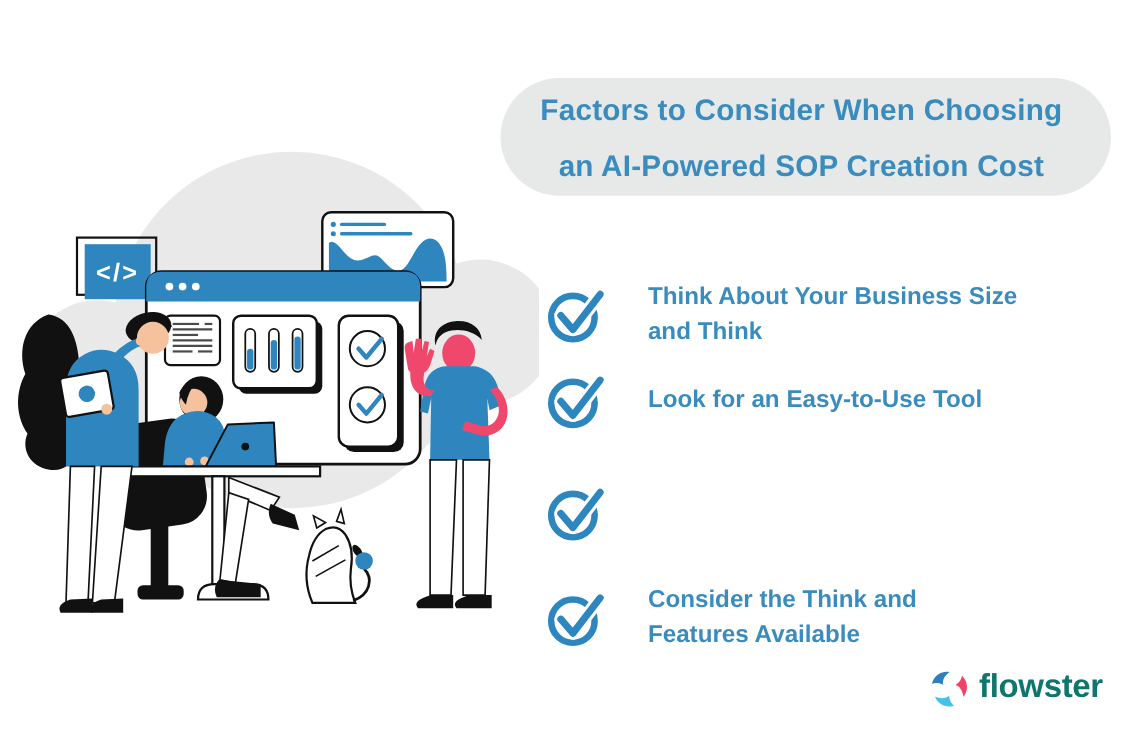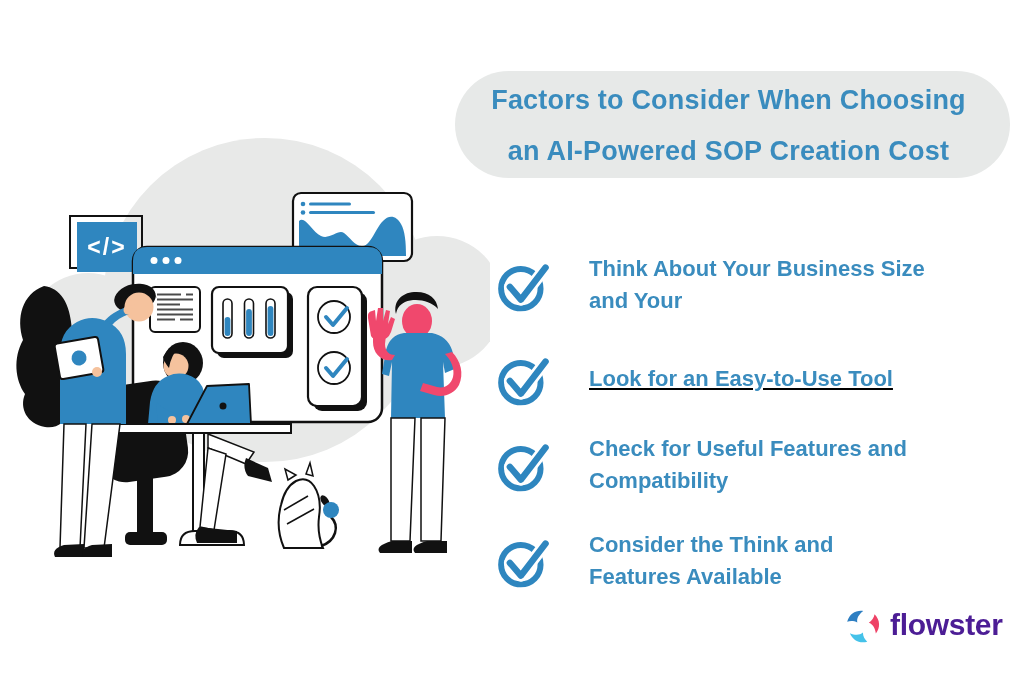--- a/index.html
+++ b/index.html
@@ -18,29 +18,29 @@
   .title-pill div{
     color:#3a8cbe;font-size:27px;font-weight:600;line-height:38px;
     letter-spacing:.2px;text-align:center;white-space:nowrap;
   }
   
   .check-row{position:absolute;left:497px;display:flex;align-items:center;margin-top:26px;}
   .check-row .badge{width:55px;height:58px;flex:0 0 auto;}
   .item-text{margin-left:37px;color:#3a8cbe;font-size:22px;font-weight:600;line-height:32px;}
   .item-text div:empty{display:none;}
   .row-1{top:226px;height:66px;}
-  .row-2{top:322px;height:62px;text-decoration:underline;}
+  .row-2{top:306px;height:62px;}
   .row-3{top:406px;height:66px;}
   .row-4{top:502px;height:66px;}
   
   .illustration{position:absolute;left:0;top:130px;width:490px;height:470px;}
   
   .logo{position:absolute;left:843px;top:604px;display:flex;align-items:center;}
   .logo-icon{width:40px;height:42px;}
-  .logo-text{margin-left:7px;color:#4c1d95;font-size:30px;font-weight:700;letter-spacing:-.3px;}
+  .logo-text{margin-left:7px;color:#0f766e;font-size:30px;font-weight:700;letter-spacing:-.3px;}
   .hidden-defs{position:absolute;width:0;height:0;overflow:hidden;}
 </style>
 </head>
 <body>
 
 <svg class="hidden-defs" aria-hidden="true">
   <defs>
     <symbol id="check-badge" viewBox="0 0 60 62">
       <circle cx="26" cy="35" r="21.5" fill="none" stroke="#2e86bf" stroke-width="6.5"></circle>
       <path d="M14,33 L26,47 L53,12" fill="none" stroke="#ffffff" stroke-width="13" stroke-linecap="round" stroke-linejoin="round"></path>
@@ -205,42 +205,38 @@
     <div>Factors to Consider When Choosing</div>
     <div>an AI-Powered SOP Creation Cost</div>
   </div>
 
   <div class="check-row row-1">
     <svg class="badge">
         <use href="#check-badge"></use>
       </svg>
     <div class="item-text">
       <div>Think About Your Business Size</div>
-      <div>and Your</div>
+      <div>and Think</div>
     </div>
   </div>
 
   <div class="check-row row-2">
     <svg class="badge">
         <use href="#check-badge"></use>
       </svg>
     <div class="item-text">
       <div>Look for an Easy-to-Use Tool</div>
 
     </div>
   </div>
 
   <div class="check-row row-3">
     <svg class="badge">
         <use href="#check-badge"></use>
       </svg>
-    <div class="item-text">
-      <div>Check for Useful Features and</div>
-      <div>Compatibility</div>
-    </div>
   </div>
 
   <div class="check-row row-4">
     <svg class="badge">
         <use href="#check-badge"></use>
       </svg>
     <div class="item-text">
       <div>Consider the Think and</div>
       <div>Features Available</div>
     </div>

